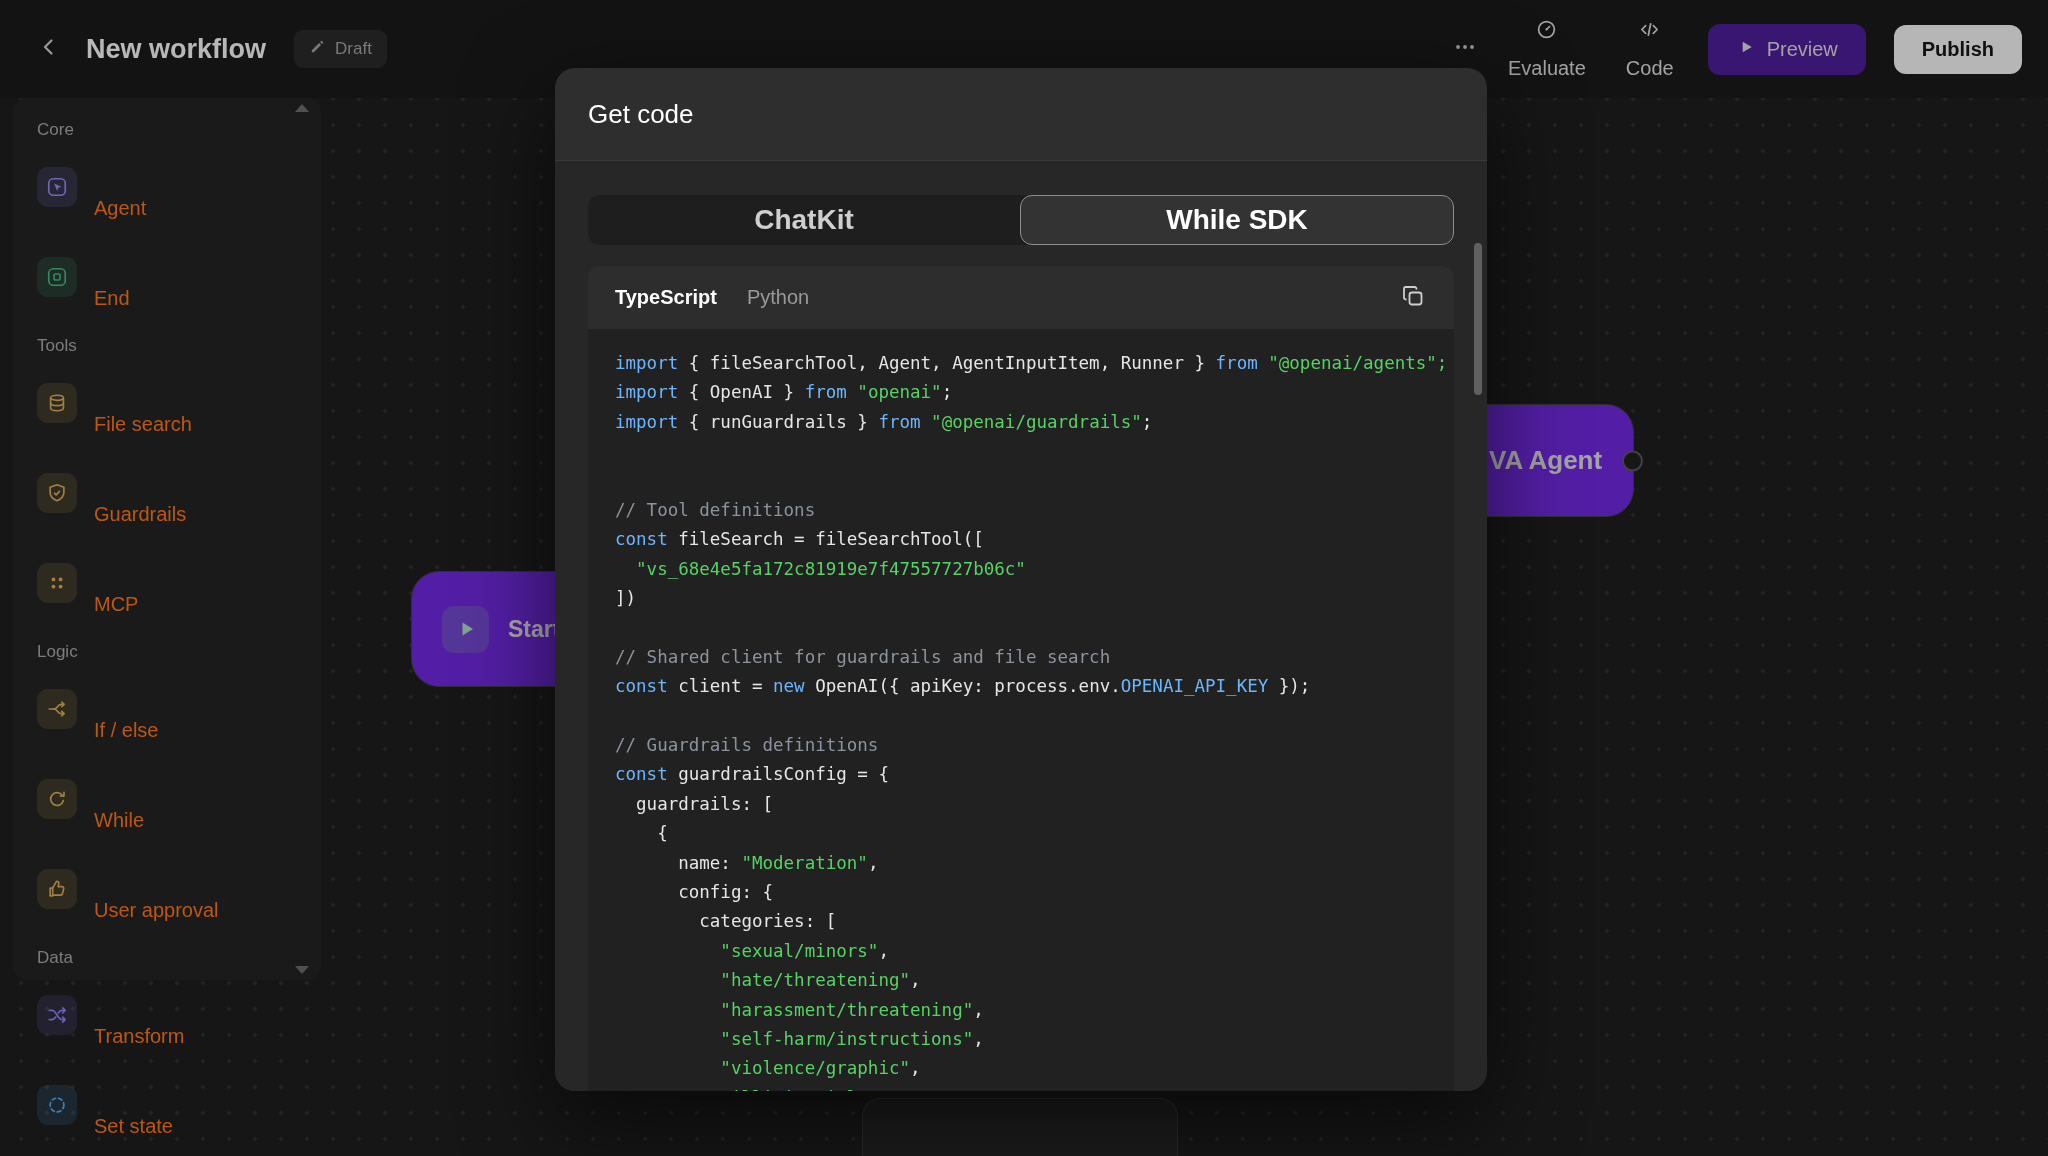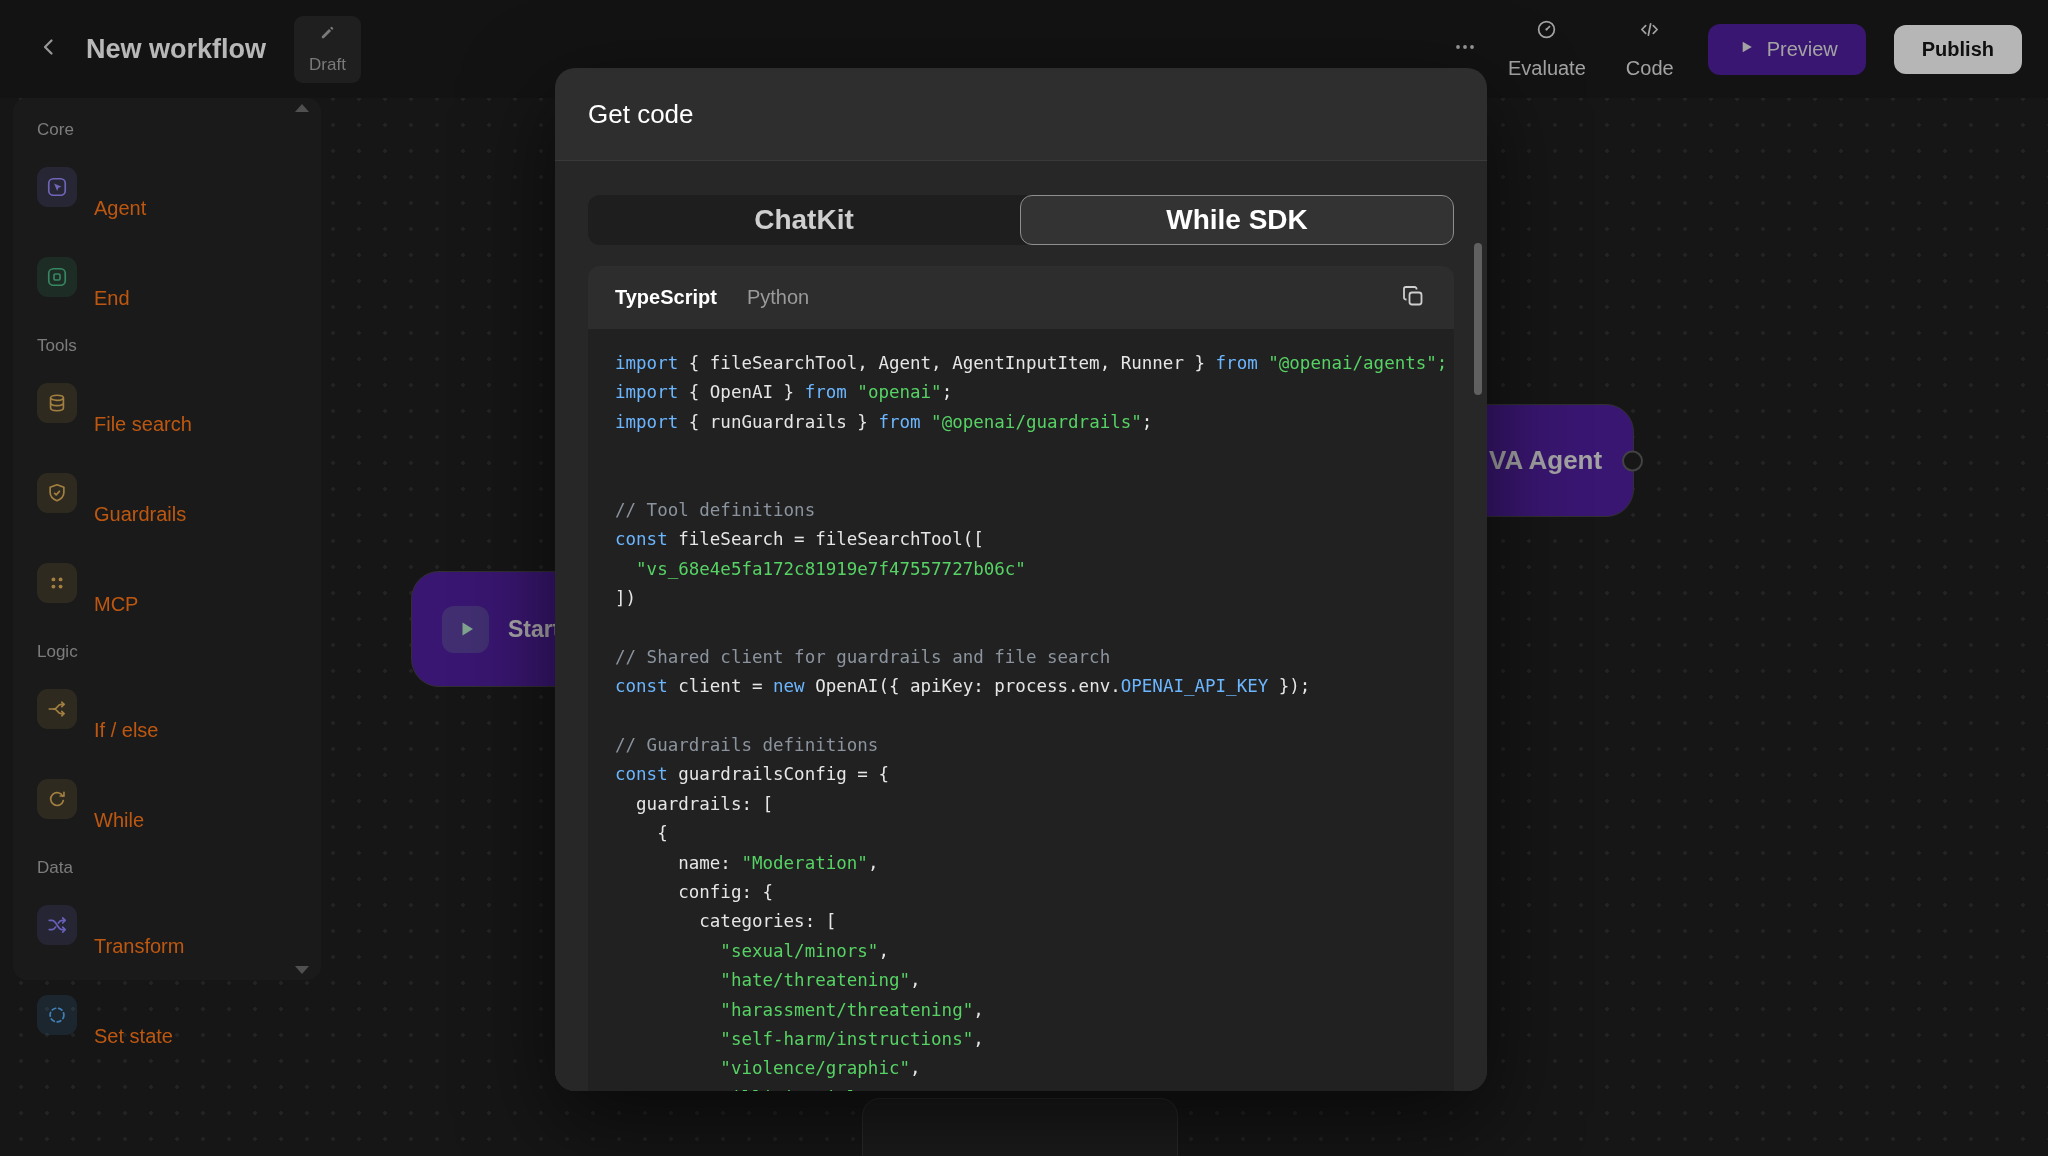--- a/index.html
+++ b/index.html
@@ -12,21 +12,21 @@
     background-size:26px 26px;background-position:8px 8px;}
 
   
   .topbar{position:absolute;left:0;top:0;width:100%;height:98px;background:#191919;
     display:flex;align-items:center;padding:0 26px;box-sizing:border-box;z-index:5;}
   .icon-btn{width:46px;height:46px;border-radius:10px;display:flex;align-items:center;
     justify-content:center;color:#c9c9c9;flex:0 0 auto;}
   .icon-btn svg{width:24px;height:24px;}
   .wf-title{margin-left:14px;font-size:27px;font-weight:700;color:#f2f2f2;white-space:nowrap;}
   .draft-badge{margin-left:28px;display:flex;align-items:center;gap:9px;background:#2a2a2a;
-    border-radius:9px;padding:8px 15px;color:#9f9f9f;font-size:17px;font-weight:500;flex-direction:column;}
+    border-radius:9px;padding:8px 15px;color:#9f9f9f;font-size:17px;font-weight:500;}
   .draft-badge svg{width:17px;height:17px;}
   .tb-spacer{flex:1;}
   .tb-text-btn{display:flex;align-items:center;gap:11px;color:#d6d6d6;font-size:20px;
     font-weight:500;margin:0 20px;white-space:nowrap;flex-direction:column;}
   .tb-text-btn svg{width:23px;height:23px;}
   .tb-pill{display:flex;align-items:center;gap:11px;border-radius:12px;padding:13px 28px;
     font-size:20px;font-weight:500;white-space:nowrap;}
   .preview-btn{background:#4c1d95;color:#d6d6d6;margin:0 14px;}
   .preview-btn svg{width:20px;height:20px;}
   .publish-btn{background:#f0f0f0;color:#161616;font-weight:600;margin-left:14px;}
@@ -41,21 +41,21 @@
   .side-icon{width:40px;height:40px;border-radius:11px;display:flex;align-items:center;
     justify-content:center;flex:0 0 auto;}
   .side-icon svg{width:22px;height:22px;}
   .side-label{font-size:20px;color:#f97316;font-weight:500;margin-top:43px;}
   .scroll-hint{position:absolute;right:12px;width:0;height:0;border-left:7px solid transparent;
     border-right:7px solid transparent;}
   .scroll-hint.up{top:6px;border-bottom:8px solid #6a6a6a;}
   .scroll-hint.down{bottom:6px;border-top:8px solid #6a6a6a;}
 
   
-  .node{position:absolute;background:#4c1d95;border:1.5px solid #404040;border-radius:28px;
+  .node{position:absolute;background:#6d28d9;border:1.5px solid #404040;border-radius:28px;
     box-sizing:border-box;display:flex;align-items:center;z-index:20;text-align:center;}
   .node-start{left:411px;top:571px;width:186px;height:116px;padding-left:30px;gap:19px;}
   .start-icon{width:47px;height:47px;border-radius:12px;background:rgba(122,187,148,.22);
     color:#a9d8bd;display:flex;align-items:center;justify-content:center;}
   .start-icon svg{width:24px;height:24px;}
   .node-label{font-size:23px;font-weight:600;color:#e0e0e0;white-space:nowrap;}
   .node-agent{left:1400px;top:404px;width:234px;height:113px;padding-left:88px;}
   .node-agent .node-label{font-size:26px;color:#d6d6d6;}
   .port{position:absolute;right:-10px;top:50%;transform:translateY(-50%);width:17px;height:17px;
     border-radius:50%;background:#1f1f1f;border:2.5px solid #585858;}
@@ -221,20 +221,29 @@
         </div>
         <div class="side-item">
           <span class="side-icon" style="color: rgb(214, 169, 85); background: rgba(214, 169, 85, 0.16);">
             <svg viewBox="0 0 24 24" fill="none" stroke="currentColor" stroke-width="1.8" stroke-linecap="round">
               <path d="M18.9 13.6A7 7 0 1 1 18.4 9"></path>
               <path d="M19.6 4.6v4.1h-4.1"></path>
             </svg>
           </span>
           <span class="side-label">While</span>
         </div>
+        <div class="side-item">
+          <span class="side-icon" style="color: rgb(214, 169, 85); background: rgba(214, 169, 85, 0.16);">
+            <svg viewBox="0 0 24 24" fill="none" stroke="currentColor" stroke-width="1.8" stroke-linejoin="round">
+              <path d="M4.5 11h2.8v8.5H4.5z"></path>
+              <path d="M7.3 18.6h8.6c1 0 1.9-.7 2.1-1.7l1.3-5.3a1.8 1.8 0 0 0-1.8-2.2h-4.3l.8-3.5a1.7 1.7 0 0 0-3.2-1.1L7.3 11"></path>
+            </svg>
+          </span>
+          <span class="side-label">User approval</span>
+        </div>
         <div class="section-label">Data</div>
         <div class="side-item">
           <span class="side-icon" style="color: rgb(138, 127, 245); background: rgba(138, 127, 245, 0.16);">
             <svg viewBox="0 0 24 24" fill="none" stroke="currentColor" stroke-width="1.8" stroke-linecap="round" stroke-linejoin="round">
               <path d="M3.5 7h3c5 0 6 10 11 10h3"></path>
               <path d="M3.5 17h3c1.8 0 3-1.2 4-2.8"></path>
               <path d="M13.5 9.8c1-1.6 2.2-2.8 4-2.8h3"></path>
               <path d="M18.2 4.3L20.9 7l-2.7 2.7"></path>
               <path d="M18.2 14.3l2.7 2.7-2.7 2.7"></path>
             </svg>

